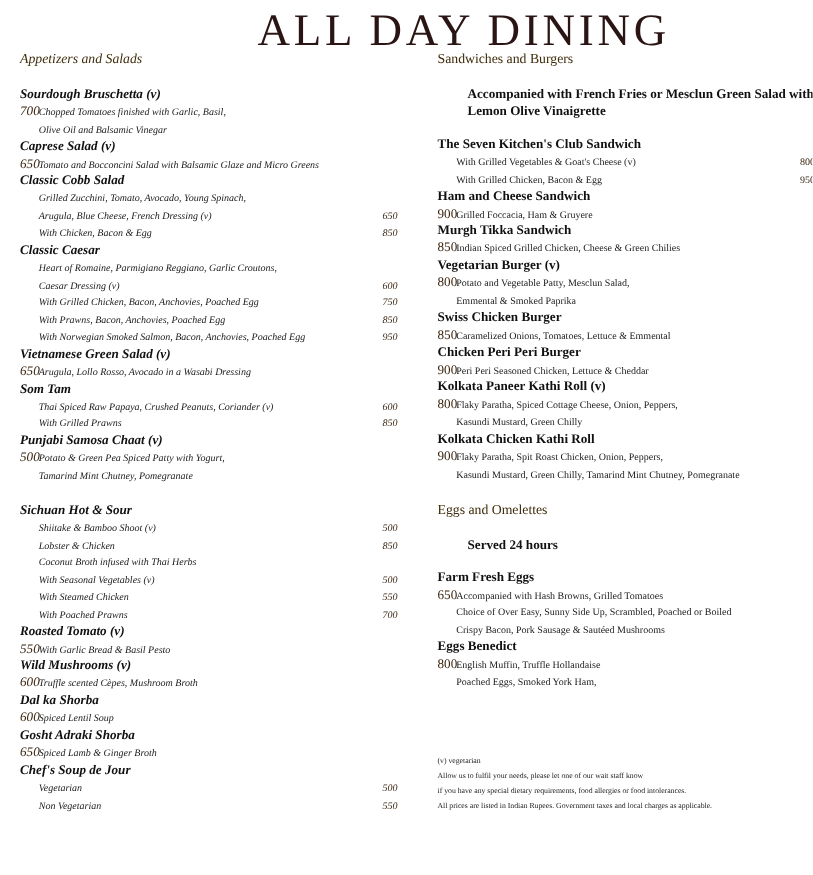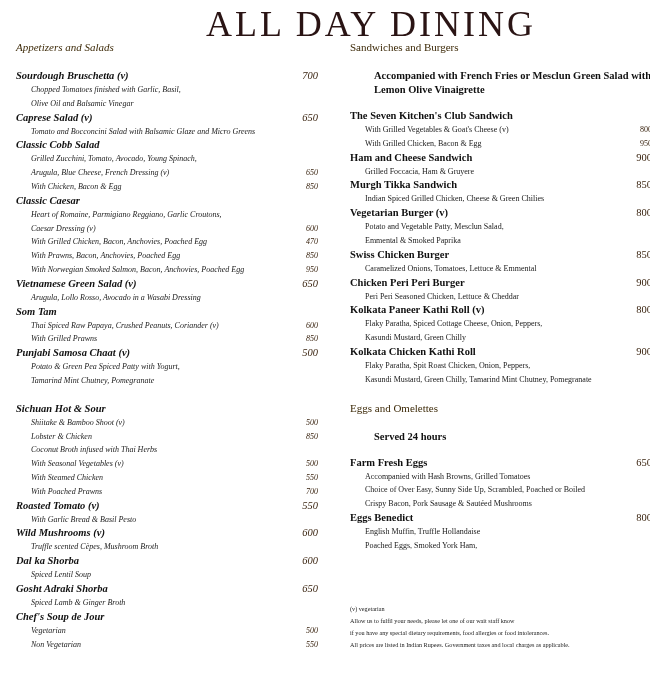--- a/index.html
+++ b/index.html
@@ -17,21 +17,21 @@
   .col.right { left: 350px; width: 302px; }
   .section-title {
     font-size: 11px; color: #3d2a08; height: 15px; line-height: 15px;
     margin-bottom: 14px;
   }
   .section-note {
     font-size: 10.5px; font-weight: bold; line-height: 14px; margin-bottom: 12px; margin-left: 24px;
   }
   .item-row {
     display: flex; justify-content: space-between; align-items: baseline;
-    font-size: 10.5px; font-weight: bold; height: 14px; line-height: 14px;
+    font-size: 10.5px; font-weight: bold; height: 14px; line-height: 14px; flex-direction: column;
   }
   .item-row .price { font-weight: normal; color: #3a2410; font-size: 10.5px; }
   .desc-row {
     display: flex; justify-content: space-between; align-items: baseline;
     font-size: 8px; height: 13.8px; line-height: 13.8px; padding-left: 15px;
     color: #1a1a1a;
   }
   .desc-row .price { color: #3a2410; font-size: 8px; }
   .gap { height: 14px; }
   .footnotes { font-size: 6.2px; line-height: 12px; color: #222; margin-top: 50px; }
@@ -88,21 +88,21 @@
         <div class="desc-row">
           <span>Heart of Romaine, Parmigiano Reggiano, Garlic Croutons,</span>
           <span class="price"></span>
         </div>
         <div class="desc-row">
           <span>Caesar Dressing (v)</span>
           <span class="price">600</span>
         </div>
         <div class="desc-row">
           <span>With Grilled Chicken, Bacon, Anchovies, Poached Egg</span>
-          <span class="price">470</span>
+          <span class="price">750</span>
         </div>
         <div class="desc-row">
           <span>With Prawns, Bacon, Anchovies, Poached Egg</span>
           <span class="price">850</span>
         </div>
         <div class="desc-row">
           <span>With Norwegian Smoked Salmon, Bacon, Anchovies, Poached Egg</span>
           <span class="price">950</span>
         </div>
         <div class="item-row">

